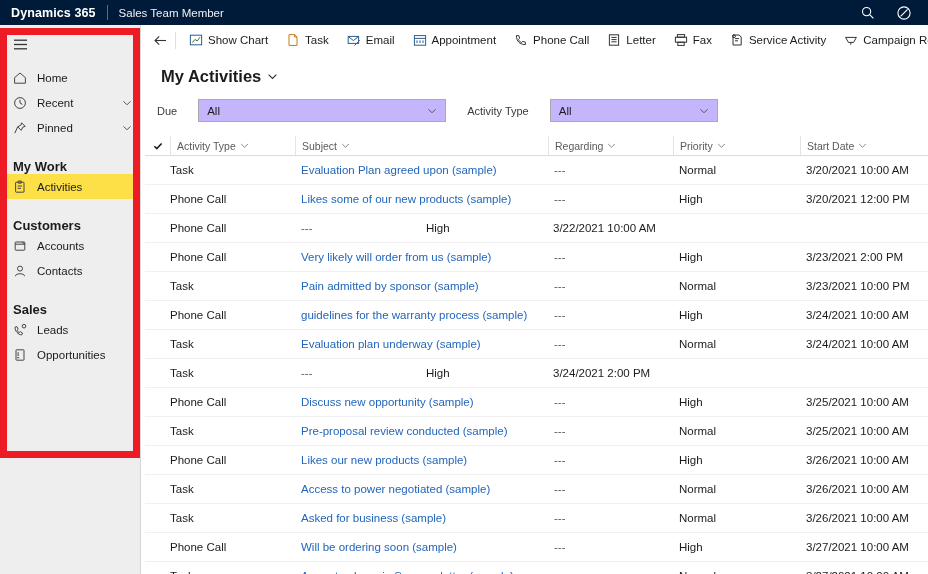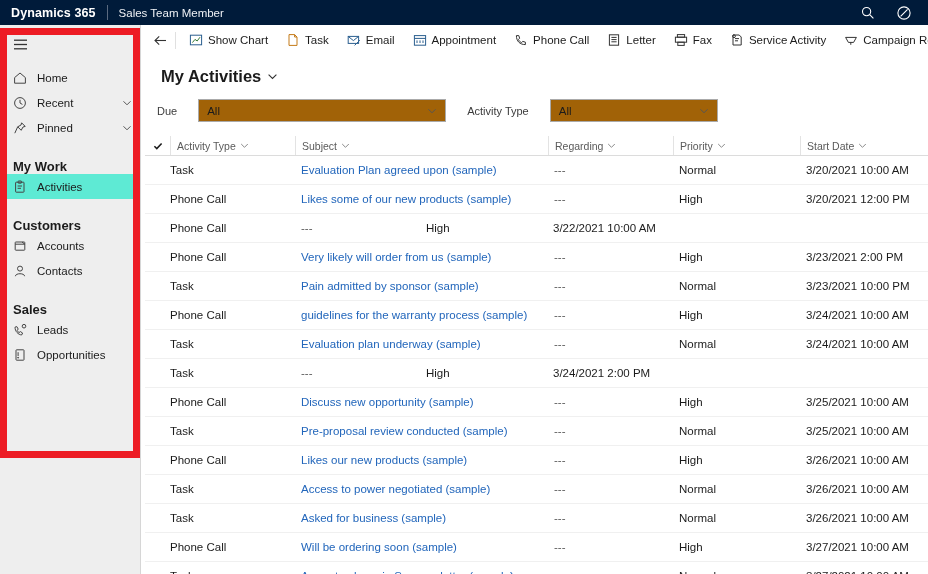--- a/index.html
+++ b/index.html
@@ -50,21 +50,21 @@
     background:#eeeeee;border-right:1px solid #d6d6d6;
   }
   .hamb{
     height:30px;display:flex;align-items:center;padding-left:13px;margin-top:4px;
   }
   .hamb svg{width:15px;height:13px;color:#333;}
   .nav-item{
     height:25px;display:flex;align-items:center;padding:0 8px 0 13px;
     font-size:11.5px;color:#1b1b1b;gap:10px;
   }
-  .nav-item.selected{background:#5eead4;}
+  .nav-item.selected{background:#fde047;}
   .nav-item .ni{width:14px;height:14px;flex:0 0 auto;color:#444;}
   .nav-item .lbl{flex:1 1 auto;white-space:nowrap;}
   .nav-item .chev{width:10px;height:10px;color:#555;flex:0 0 auto;}
   .nav-group{
     font-size:13px;font-weight:bold;color:#1b1b1b;
     padding:0 0 0 13px;height:24px;display:flex;align-items:flex-end;
   }
   .sp6{height:6px;}
   .sp10{height:10px;}
 
@@ -80,21 +80,21 @@
   }
   .view-title{
     display:flex;align-items:center;gap:6px;
     margin:12px 0 0 16px;font-size:16.5px;font-weight:bold;color:#1b1b1b;
   }
   .view-title svg{width:11px;height:11px;color:#333;}
 
   .filters{display:flex;align-items:center;margin:13px 0 0 12px;gap:21px;}
   .f-label{font-size:11px;color:#3b3b3b;}
   .f-select{
-    position:relative;height:21px;border:1px solid #aaaaaa;background:#a16207;
+    position:relative;height:21px;border:1px solid #aaaaaa;background:#c4b5fd;
     display:flex;align-items:center;padding:0 8px;font-size:11.5px;color:#1b1b1b;
   }
   .f-select.due{width:230px;}
   .f-select.at{width:150px;}
   .f-select .chev{position:absolute;right:8px;width:10px;height:10px;color:#555;}
 
   
   .grid{margin-top:14px;}
   .g-head{
     display:flex;align-items:center;height:19px;

